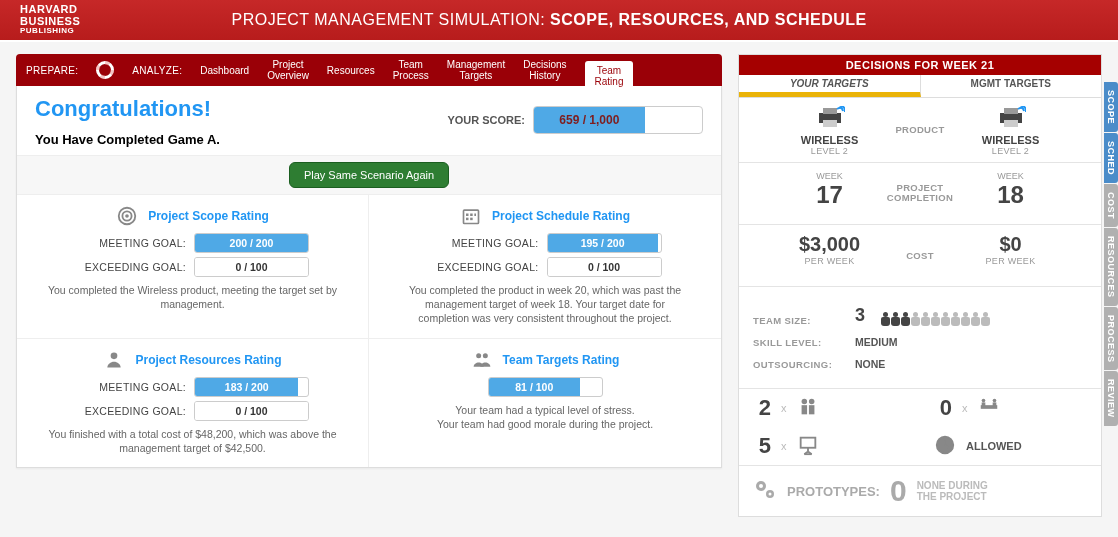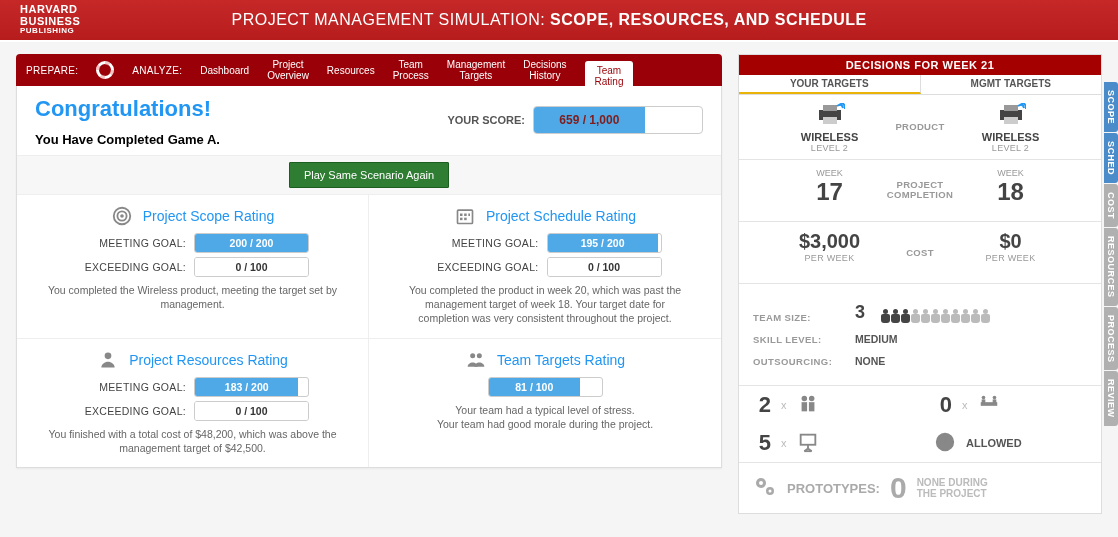--- a/index.html
+++ b/index.html
@@ -123,38 +123,38 @@
     background: #f7f7f7;
     text-align: center;
     padding: 6px;
     border-top: 1px solid #eee;
   }
   .play-again-btn {
     background: #2e7d32;
     color: #fff;
     border: 1px solid #1b5e20;
     padding: 6px 14px;
-    border-radius: 1px;
+    border-radius: 6px;
     font-size: 11px;
     cursor: pointer;
   }
   .ratings-grid {
     display: grid;
     grid-template-columns: 1fr 1fr;
   }
   .rating-cell {
     padding: 10px 30px 12px;
     border-top: 1px solid #eee;
   }
   .rating-cell:nth-child(odd){ border-right: 1px solid #eee; }
   .rating-title {
     display: flex; align-items: center; justify-content: center;
     gap: 10px; margin-bottom: 6px;
   }
-  .rating-title span.txt { color: #2196f3; font-weight: normal; font-size: 14px; }
+  .rating-title span.txt { color: #2196f3; font-weight: bold; font-size: 12px; }
   .rating-icon {
     width: 22px; height: 22px; display: inline-flex; align-items:center; justify-content:center;
     color: #888;
   }
   .goal-row {
     display: flex; align-items: center; justify-content: center;
     gap: 8px; margin: 4px 0;
   }
   .goal-label { font-size: 10.5px; color: #444; width: 110px; text-align: right; letter-spacing: 0.3px; }
   .mini-bar {
@@ -183,21 +183,21 @@
     background: #a50000;
     color:#fff; font-weight: bold; text-align:center;
     font-size: 11px; padding: 4px; letter-spacing: .5px;
   }
   .targets-row {
     display:flex; border-bottom:1px solid #ddd;
   }
   .targets-row > div {
     flex:1; text-align:center; padding:3px; font-size:10px; font-weight:bold; color:#555;
   }
-  .targets-row > div:first-child { border-right:1px solid #ddd; border-bottom: 2px solid #eab308;}
+  .targets-row > div:first-child { border-right:1px solid #ddd; border-bottom: 5px solid #eab308; font-style: italic;}
   .sect {
     display:flex; border-bottom:1px solid #e4e4e4; position:relative;
     min-height: 62px;
   }
   .sect .col { flex:1; text-align:center; padding:8px 4px 6px; position:relative;}
   .sect .mid-label {
     position:absolute; left:50%; top:50%; transform:translate(-50%,-50%);
     font-size:9.5px; color:#999; font-weight:bold; letter-spacing:.3px; text-align:center; line-height:1.15;
   }
   .printer-icon { color:#2196f3; font-size:22px; }

